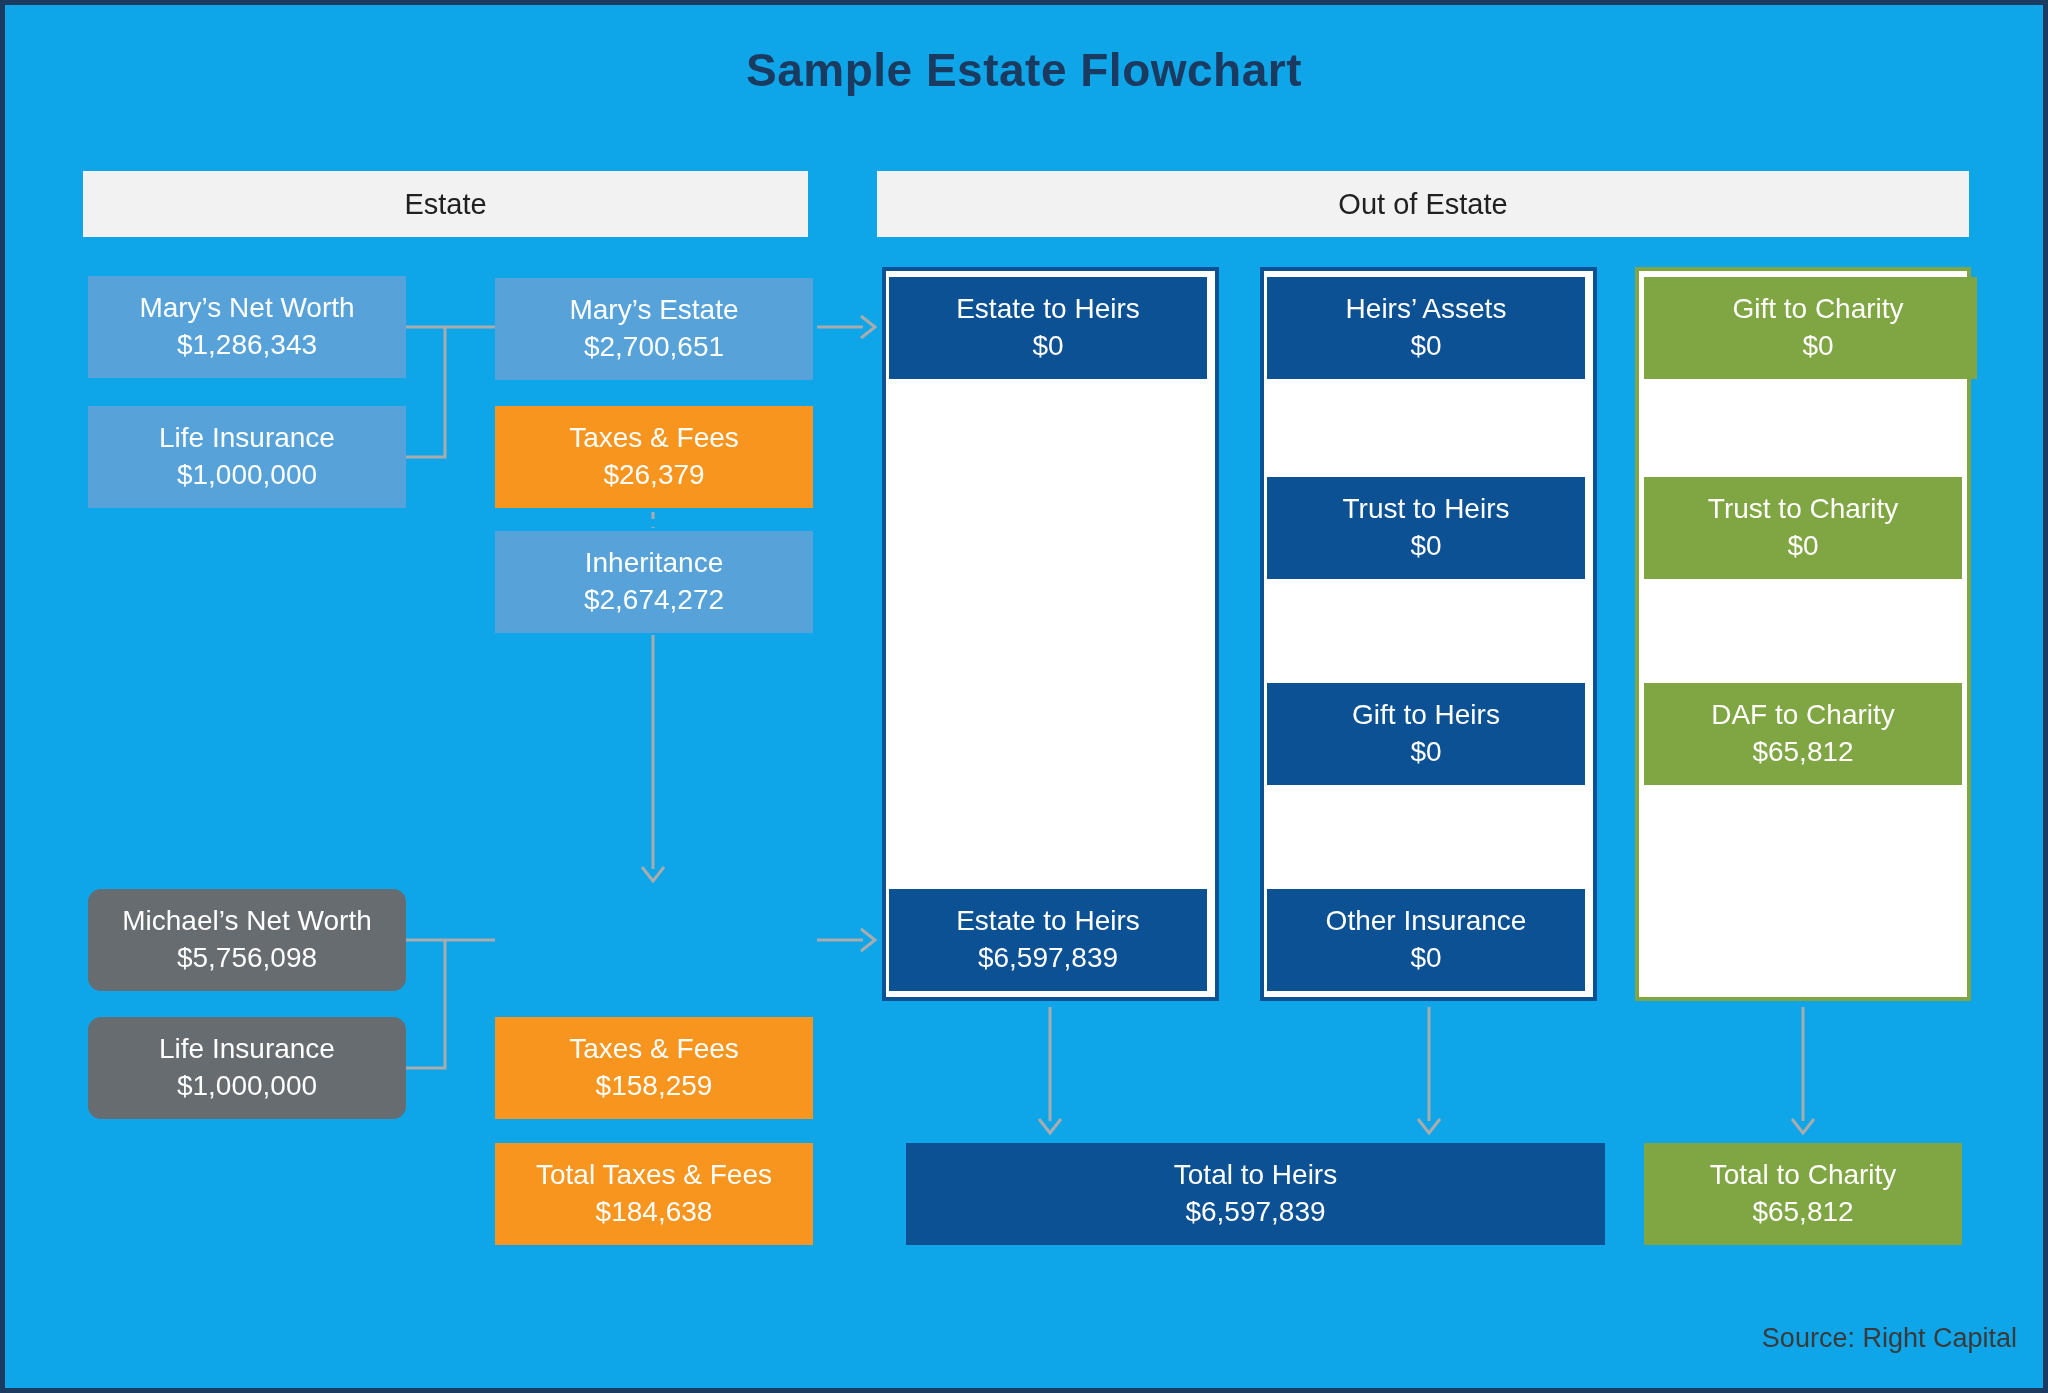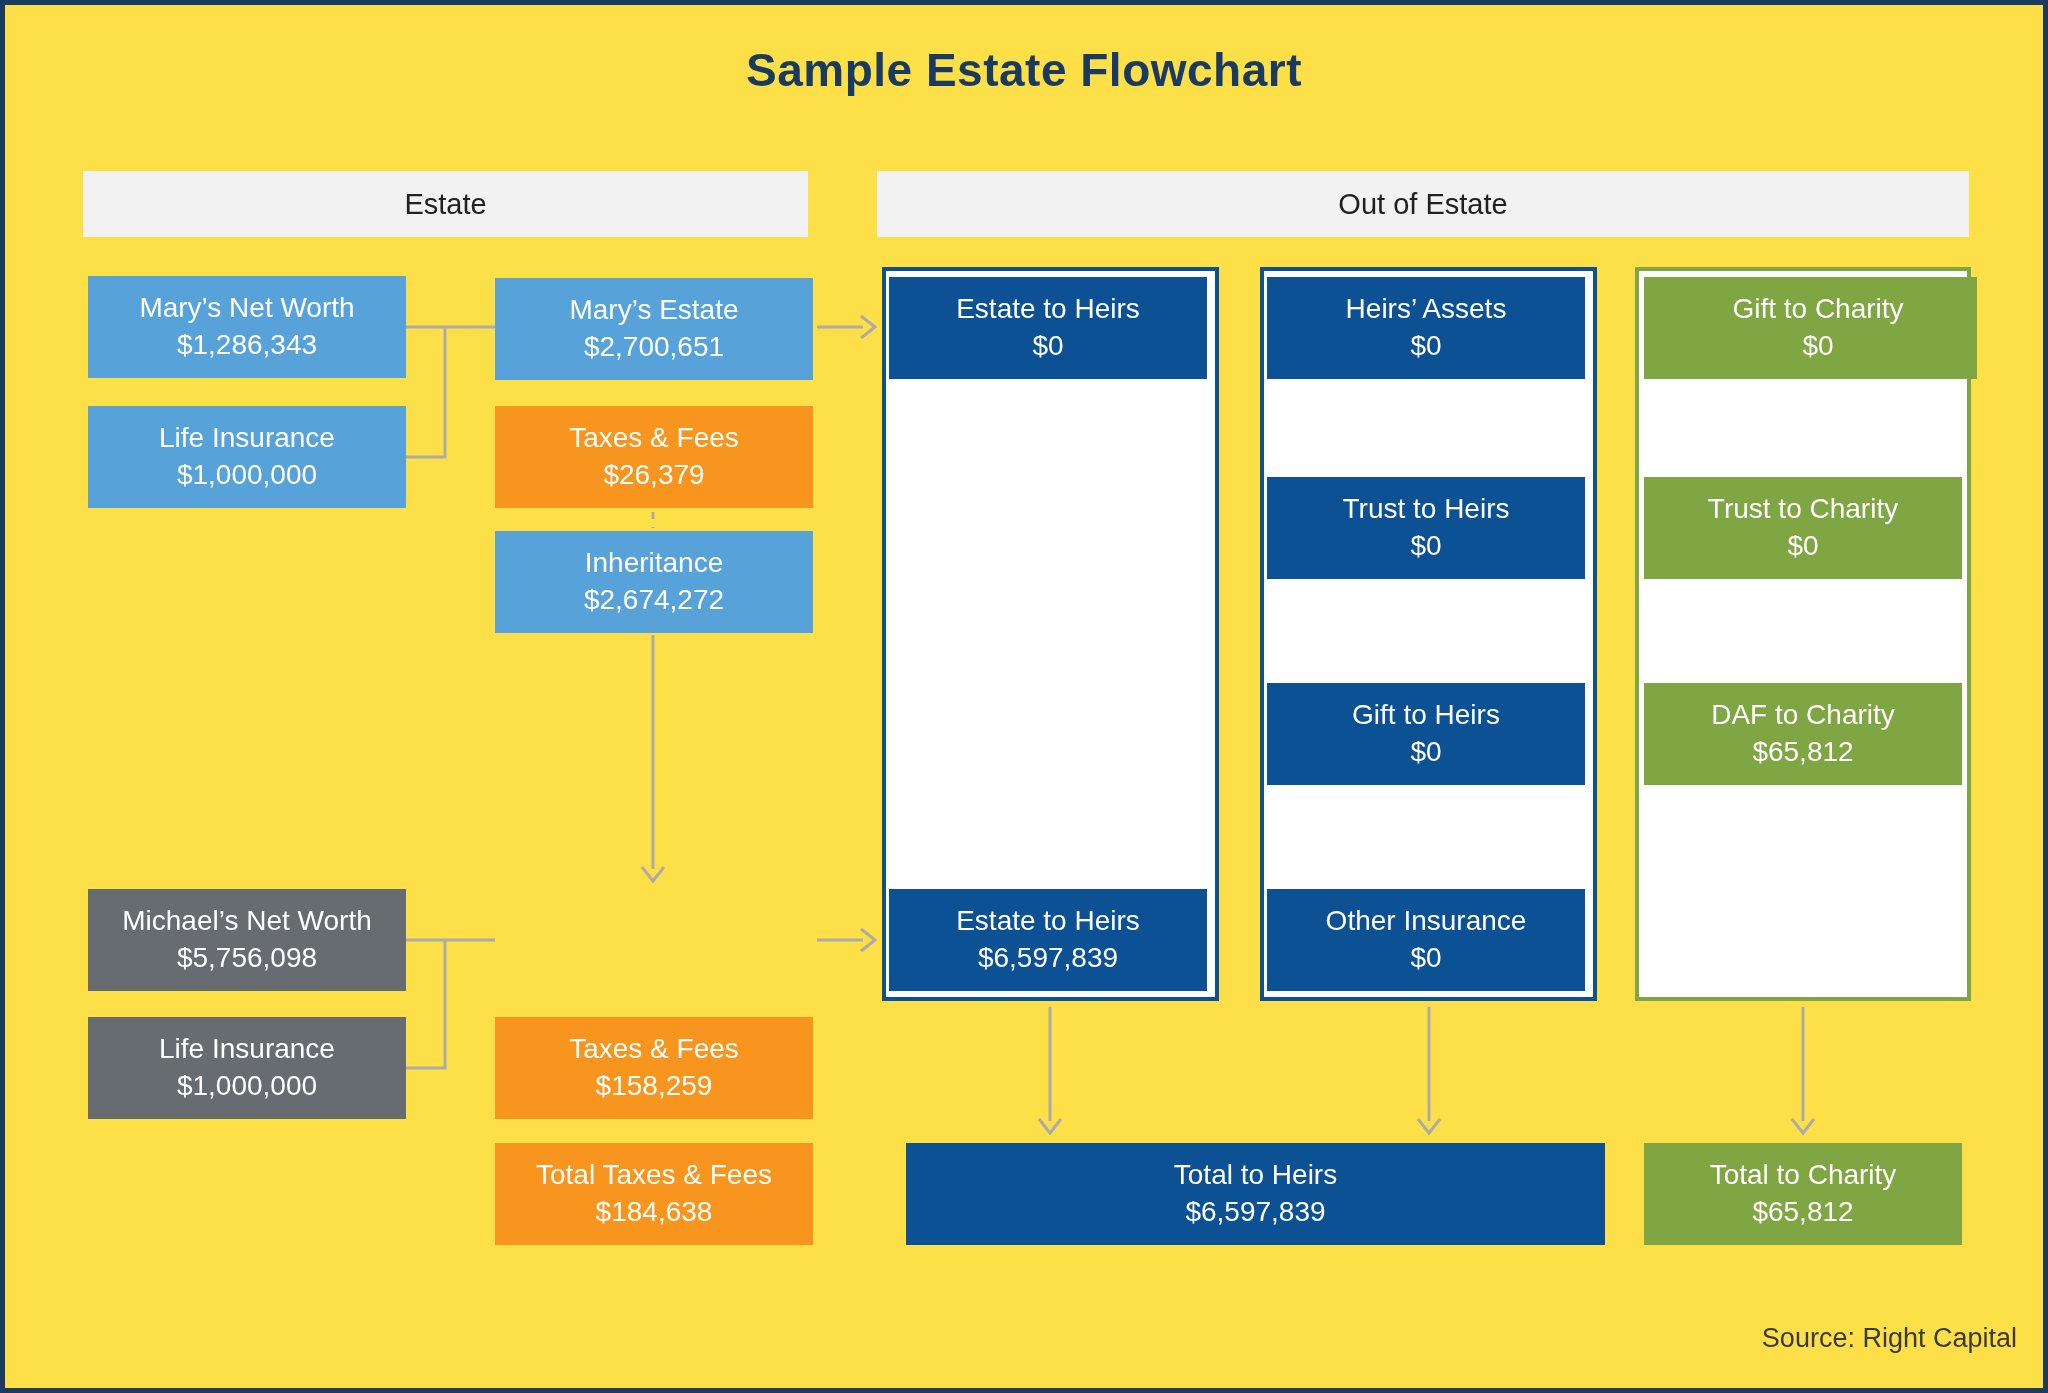--- a/index.html
+++ b/index.html
@@ -1,21 +1,21 @@
 <!DOCTYPE html>
 <html><head>
 <meta charset="utf-8">
 <style>
   html,body{margin:0;padding:0;background:#ffffff;}
   .canvas{
     position:relative;
     width:2048px;height:1393px;
     box-sizing:border-box;
     border:5px solid #1C3B60;
-    background:#fde047;
+    background:#0ea5e9;
     font-family:"Liberation Sans", sans-serif;
     overflow:hidden;
   }
   .title{
     position:absolute;left:0;top:38px;width:100%;
     text-align:center;
     font-size:46px;font-weight:bold;color:#1B3A5F;
     letter-spacing:0.5px;
   }
   .band{
@@ -37,21 +37,21 @@
   .container.green{border-color:#7FA643;}
   .node{
     position:absolute;width:318px;height:102px;
     display:flex;flex-direction:column;align-items:center;justify-content:center;
     text-align:center;color:#ffffff;
     font-size:28px;line-height:1.32;
     z-index:3;
   }
   .c-lightblue{background:#57A3D9;}
   .c-orange{background:#F7951F;}
-  .c-gray{background:#676C70;}
+  .c-gray{background:#676C70;border-radius:13px;}
   .c-darkblue{background:#0C5194;}
   .c-green{background:#7FA643;}
   .source{
     position:absolute;right:26px;top:1318px;
     font-size:27px;color:#3A3A3A;
   }
 </style>
 </head>
 <body>
 

